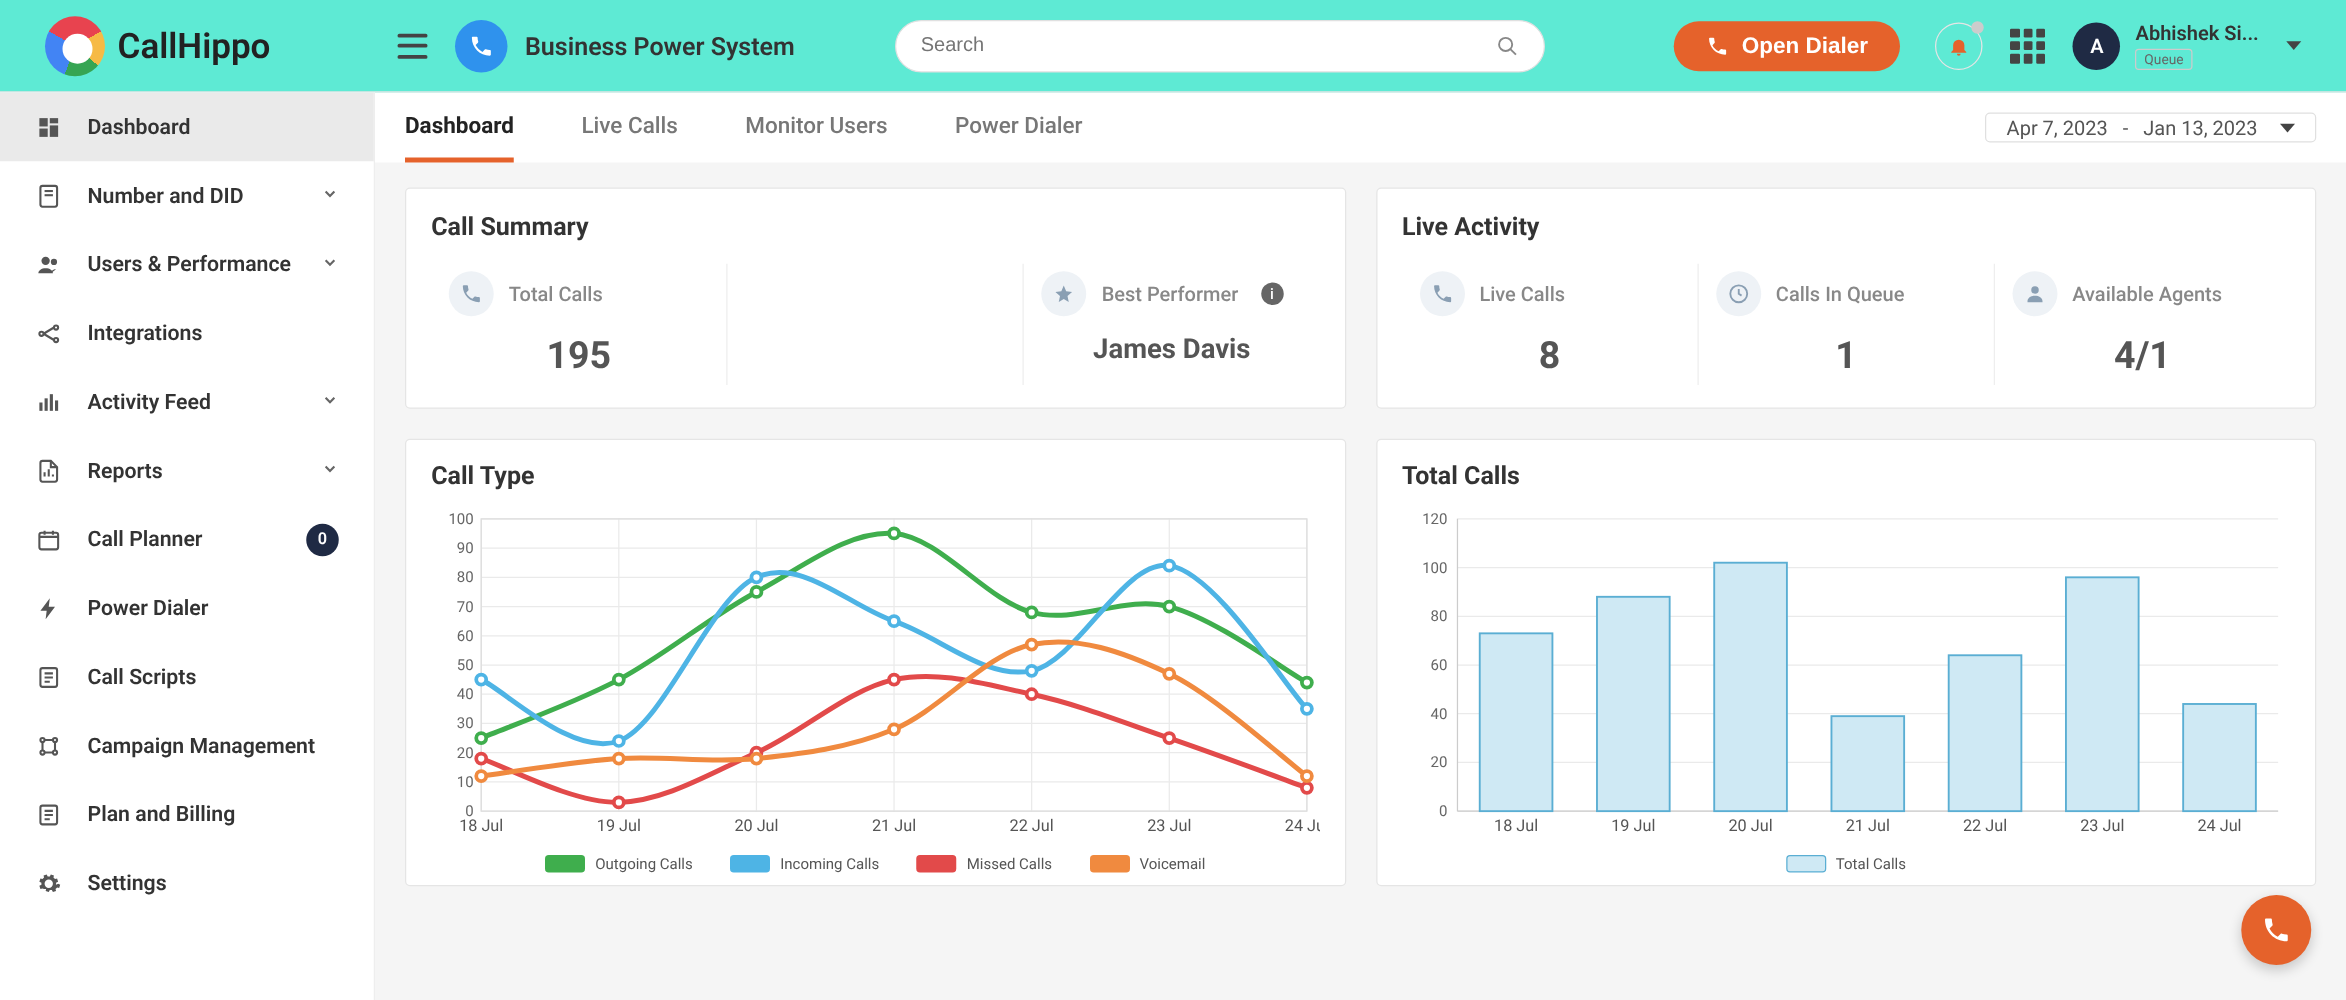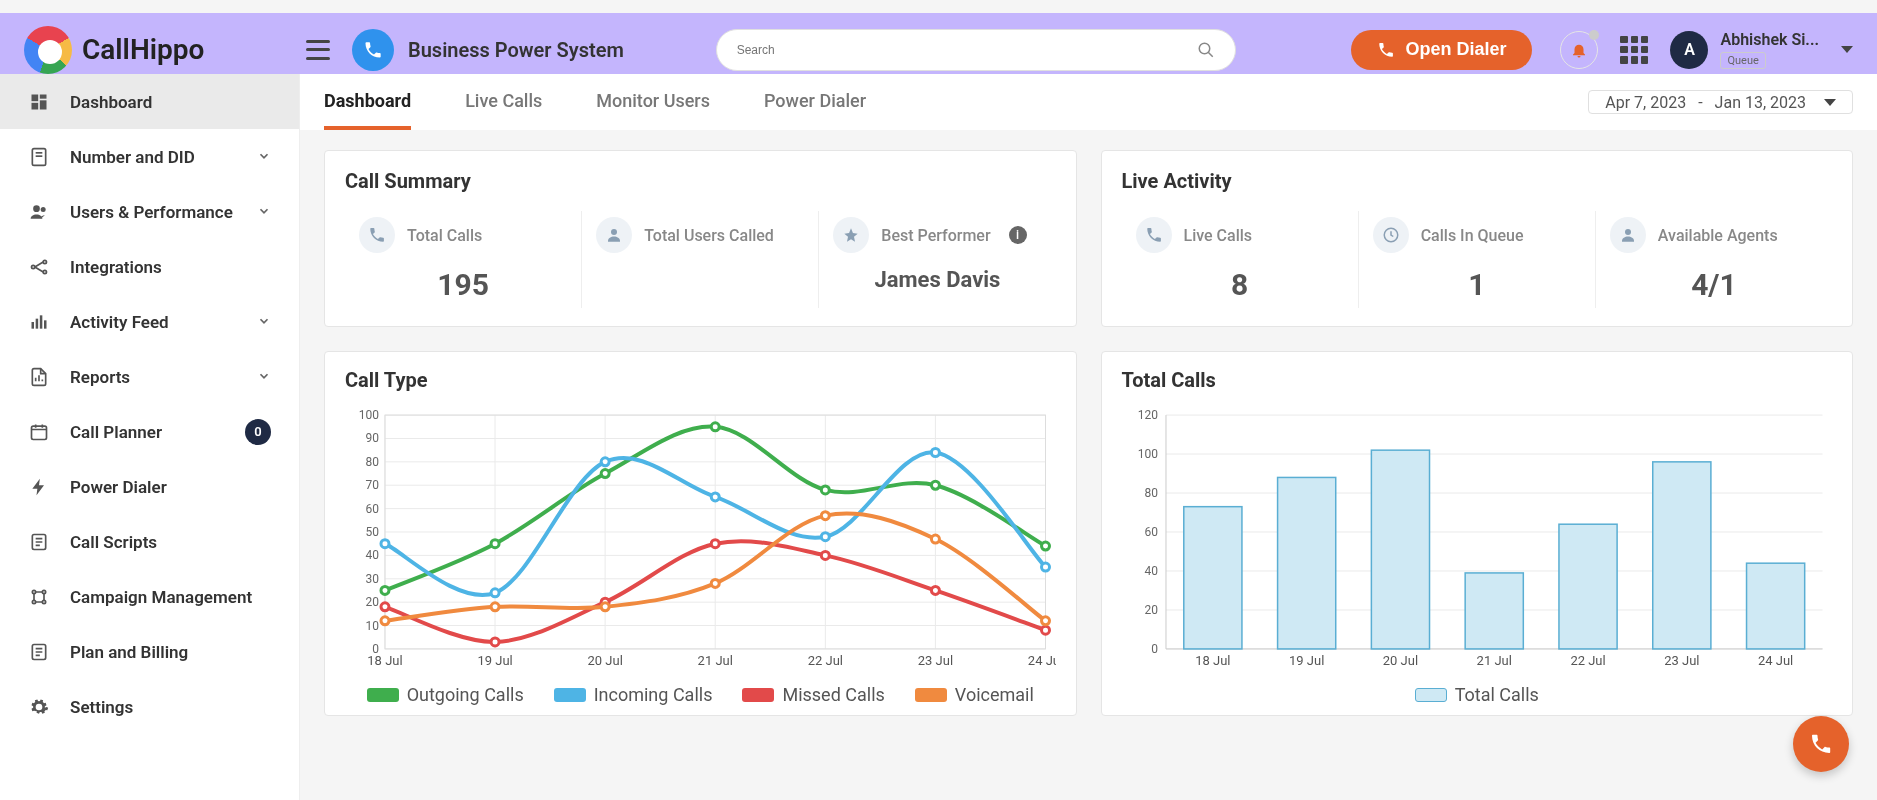--- a/index.html
+++ b/index.html
@@ -8,26 +8,25 @@
     background: #f5f5f5;
     width: 1877px;
     height: 800px;
     overflow: hidden;
     color: #333;
   }
 
   
   .header {
     height: 74px;
-    background: #c4b5fd;
+    background: #5eead4;
     border-bottom: 1px solid #e5e5e5;
     display: flex;
     align-items: center;
-    padding: 0 24px;
-    margin-top: 13px;
+    padding: 0 36px;
   }
   .logo-wrap { display:flex; align-items:center; gap:10px; width:260px; }
   .logo-mark {
     width: 48px; height: 48px; border-radius: 50%;
     background: conic-gradient(#e8434f 0 60deg,#f6ba45 60deg 130deg,#36a553 130deg 200deg,#4284f4 200deg 300deg,#e8434f 300deg 360deg);
     position: relative;
   }
   .logo-mark::after {
     content:""; position:absolute; inset:14px 10px 10px 14px; background:#fff; border-radius:50%;
   }
@@ -37,21 +36,21 @@
   .phone-circle {
     width:42px;height:42px;border-radius:50%;background:#2f92ed;display:flex;align-items:center;justify-content:center;color:#fff;margin-right:14px;
   }
   .bus-title{font-size:20px;font-weight:600;color:#333;}
   .header-center { flex:1; display:flex; justify-content:center; }
   .search {
     width:520px; height:42px; border:1px solid #e0e0e0; border-radius:21px;
     display:flex; align-items:center; padding:0 20px; color:#999; font-size:16px;
     background:#fff;
   }
-  .search input{border:none;outline:none;flex:1;font-size:12px;background:transparent;}
+  .search input{border:none;outline:none;flex:1;font-size:16px;background:transparent;}
   .open-dialer {
     height:40px; background:#e5622b; color:#fff; border:none; border-radius:21px;
     display:flex;align-items:center;gap:10px;padding:0 26px;font-size:18px;font-weight:700;
     margin-left:24px;cursor:pointer;
   }
   .header-right{display:flex;align-items:center;gap:22px;margin-left:28px;}
   .bell-circle{width:38px;height:38px;border-radius:50%;border:1px solid #e5e5e5;display:flex;align-items:center;justify-content:center;color:#e5622b;position:relative;}
   .bell-circle::after{content:"";position:absolute;top:-2px;right:-2px;width:10px;height:10px;border-radius:50%;background:#ccc;}
   .apps-grid{width:28px;height:28px;display:grid;grid-template-columns:repeat(3,1fr);gap:3px;}
   .apps-grid span{background:#444;border-radius:1px;}
@@ -92,21 +91,21 @@
   .stat-val.name{font-size:22px;}
   .info-dot{width:18px;height:18px;border-radius:50%;background:#666;color:#fff;font-size:12px;display:flex;align-items:center;justify-content:center;margin-left:6px;}
 
   .row2{margin-top:24px;}
   .chart-card{padding:16px 20px 10px;}
   .chart-card.left{flex:0 0 calc(50% - 12px);}
   .chart-card.right{flex:1;}
   .chart-title{font-size:20px;font-weight:700;margin-bottom:8px;}
   svg.chart{width:100%;height:282px;}
   .legend{display:flex;gap:30px;justify-content:center;margin-top:-2px;}
-  .legend-item{display:flex;align-items:center;gap:8px;font-size:18px;color:#555;}
+  .legend-item{display:flex;align-items:center;gap:8px;font-size:12px;color:#555;}
   .swatch{width:32px;height:14px;border-radius:3px;}
 
   .fab{position:absolute;bottom:28px;right:28px;width:56px;height:56px;border-radius:50%;background:#e5622b;display:flex;align-items:center;justify-content:center;color:#fff;box-shadow:0 4px 10px rgba(0,0,0,.2);cursor:pointer;}
 </style>
 </head>
 <body>
 
 <div class="header">
   <div class="logo-wrap">
     <div class="logo-mark"></div>
@@ -330,29 +329,20 @@
               <div class="stat-icon">
                   <svg width="18" height="18" viewBox="0 0 24 24" fill="#8a9fb3">
                     <path d="M6.6 10.8c1.4 2.8 3.8 5.2 6.6 6.6l2.2-2.2c.3-.3.7-.4 1.1-.3 1.2.4 2.4.6 3.7.6.6 0 1 .4 1 1v3.5c0 .6-.4 1-1 1C10.6 21 3 13.4 3 3.8c0-.6.4-1 1-1h3.5c.6 0 1 .4 1 1 0 1.3.2 2.5.6 3.7.1.4 0 .8-.3 1.1L6.6 10.8z"></path>
                   </svg>
                 </div>
               <span>Total Calls</span>
             </div>
             <div class="stat-val">195</div>
           </div>
           <div class="stat">
-            <div class="stat-head">
-              <div class="stat-icon">
-                  <svg width="18" height="18" viewBox="0 0 24 24" fill="#8a9fb3">
-                    <circle cx="12" cy="8" r="4"></circle>
-                    <path d="M4 20c0-4 4-6 8-6s8 2 8 6v1H4z"></path>
-                  </svg>
-                </div>
-              <span>Total Users Called</span>
-            </div>
           </div>
           <div class="stat">
             <div class="stat-head">
               <div class="stat-icon">
                   <svg width="16" height="16" viewBox="0 0 24 24" fill="#8a9fb3">
                     <path d="M12 2l2.9 6.9L22 10l-5.5 4.8L18 22l-6-3.6L6 22l1.5-7.2L2 10l7.1-1.1z"></path>
                   </svg>
                 </div>
               <span>Best Performer</span>
               <div class="info-dot">i</div>

